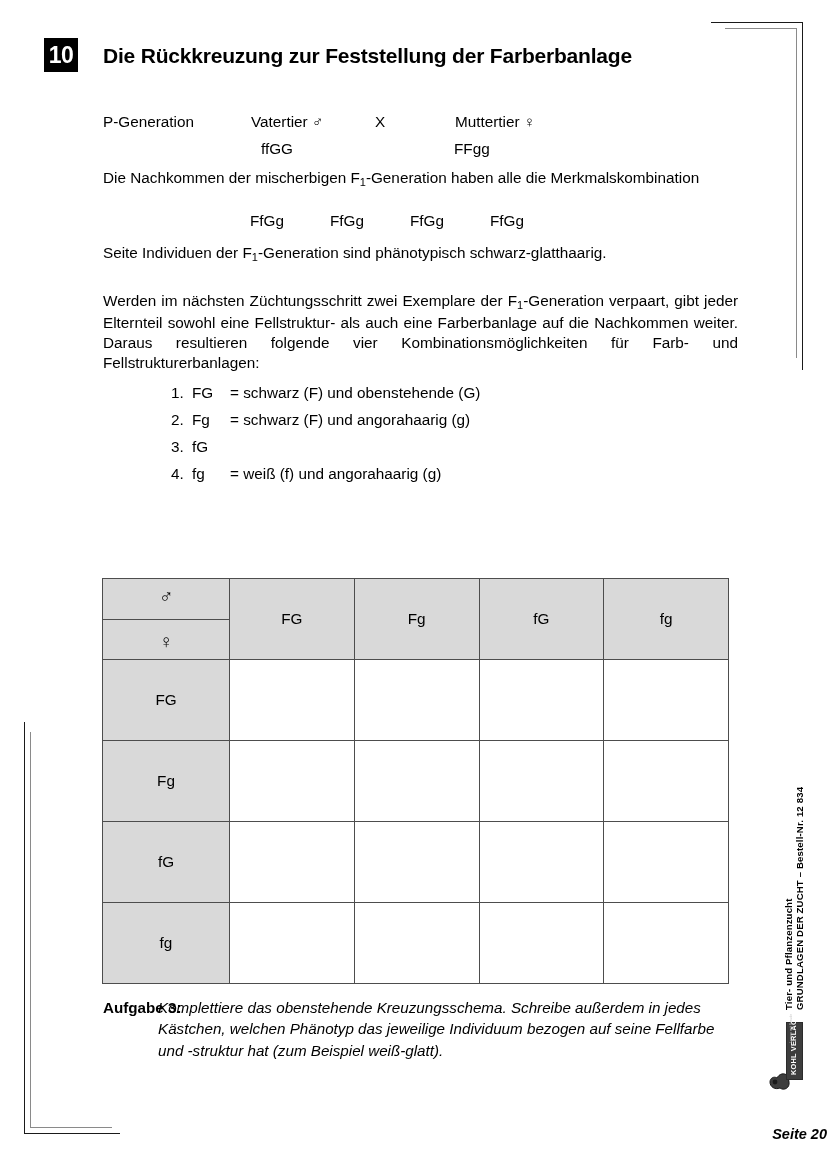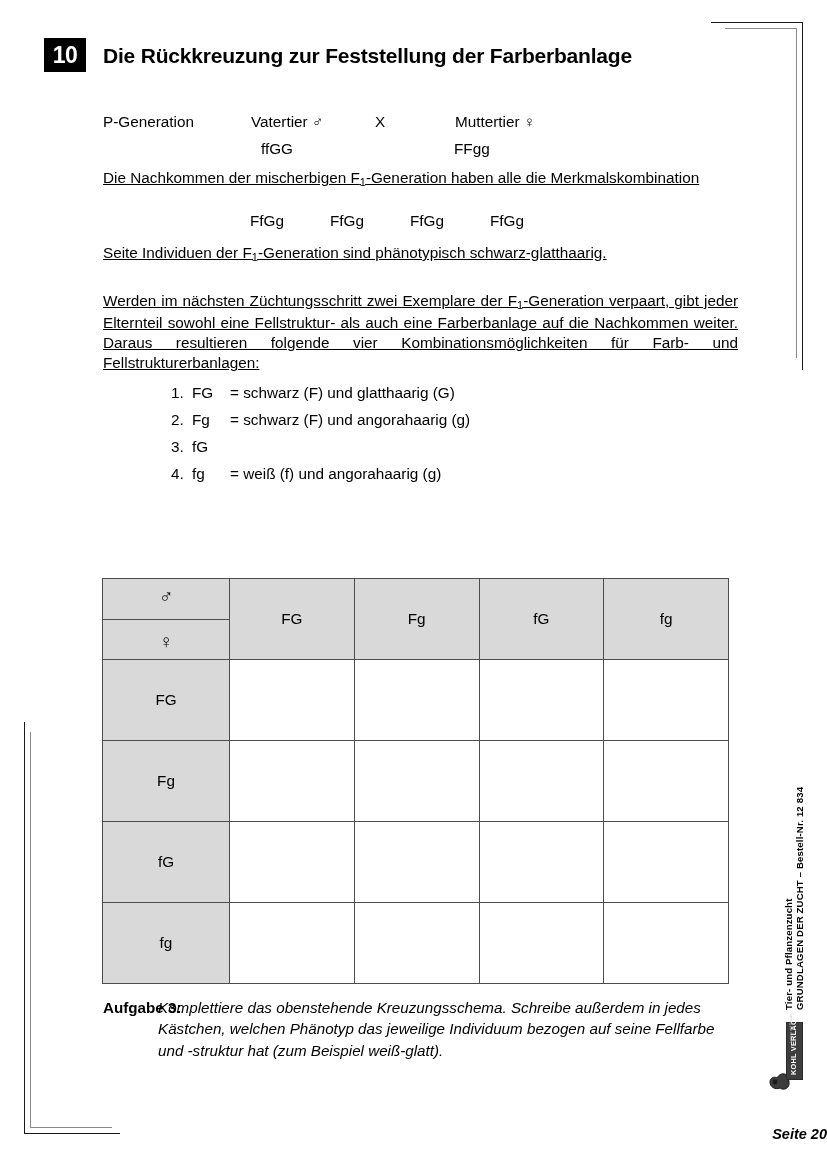--- a/index.html
+++ b/index.html
@@ -63,21 +63,21 @@
   .corner-bl .h-inner {
     position: absolute; bottom: 6px; left: 6px; width: 82px; height: 1px;
     background: #8a8a8a;
   }
 
   
   .chapter-badge {
     position: absolute;
     left: 44px;
     top: 38px;
-    width: 42px;
+    width: 34px;
     height: 34px;
     background: #000000;
     color: #ffffff;
     font-size: 23px;
     font-weight: bold;
     line-height: 34px;
     text-align: center;
     letter-spacing: -0.5px;
   }
   .page-title {
@@ -107,21 +107,20 @@
   }
   .pgen .lbl      { position: absolute; left: 0px;   top: 0px; }
   .pgen .father   { position: absolute; left: 148px; top: 0px; }
   .pgen .cross    { position: absolute; left: 272px; top: 0px; }
   .pgen .mother   { position: absolute; left: 352px; top: 0px; }
   .pgen .f-gen    { position: absolute; left: 158px; top: 27px; }
   .pgen .m-gen    { position: absolute; left: 351px; top: 27px; }
 
   .para {
     margin: 0 0 0 0;
-    text-decoration: underline;
   }
   .para.justify { text-align: justify; }
   .spacer-14 { height: 14px; }
   .spacer-26 { height: 26px; }
 
   
   .f1-row {
     position: relative;
     height: 32px;
     margin-top: 21px;
@@ -326,21 +325,21 @@
   <p class="para"><span>Seite Individuen der F</span><span class="sub">1</span><span>-Generation sind phänotypisch schwarz-glatthaarig.</span></p>
 
   <div class="spacer-26"></div>
 
   <p class="para justify"><span>Werden im nächsten Züchtungsschritt zwei Exemplare der F</span><span class="sub">1</span><span>-Generation verpaart, gibt jeder Elternteil sowohl eine Fellstruktur- als auch eine Farberbanlage auf die Nachkommen weiter. Daraus resultieren folgende vier Kombinationsmöglichkeiten für Farb- und Fellstrukturerbanlagen:</span></p>
 
   <ul class="combo-list">
     <li>
       <span class="num">1.</span>
       <span class="code">FG</span>
-      <span class="desc">= schwarz (F) und glatthaarig (G)</span>
+      <span class="desc">= schwarz (F) und obenstehende (G)</span>
     </li>
     <li>
       <span class="num">2.</span>
       <span class="code">Fg</span>
       <span class="desc">= schwarz (F) und angorahaarig (g)</span>
     </li>
     <li>
       <span class="num">3.</span>
       <span class="code">fG</span>
     </li>

